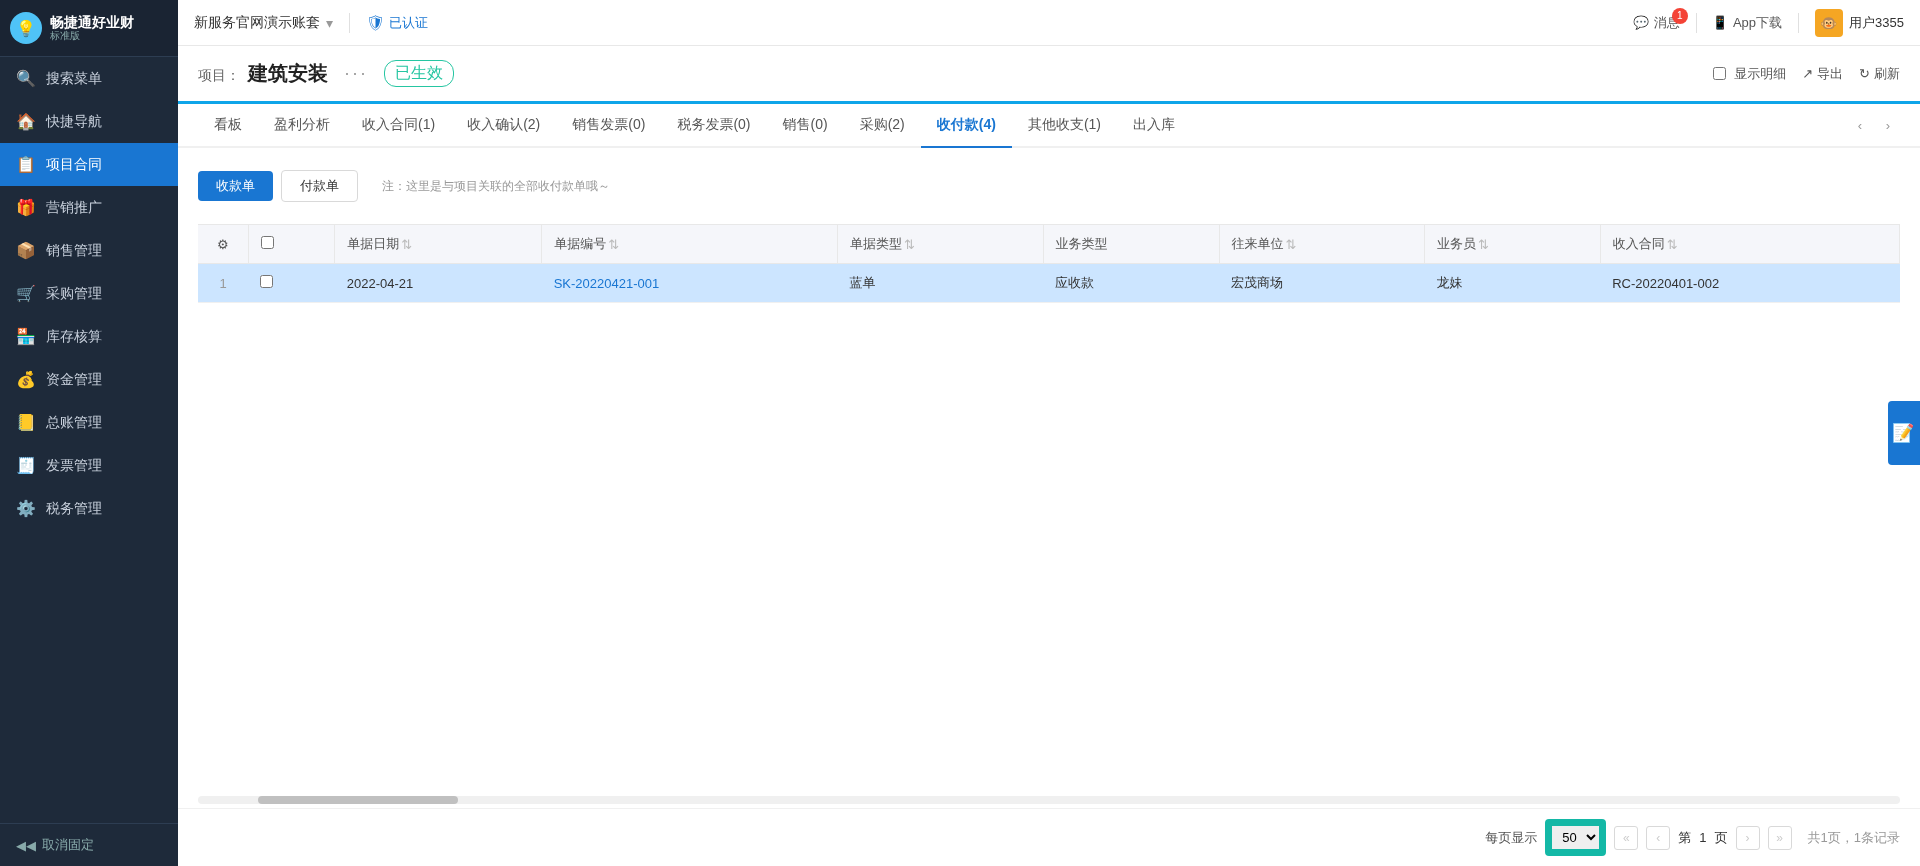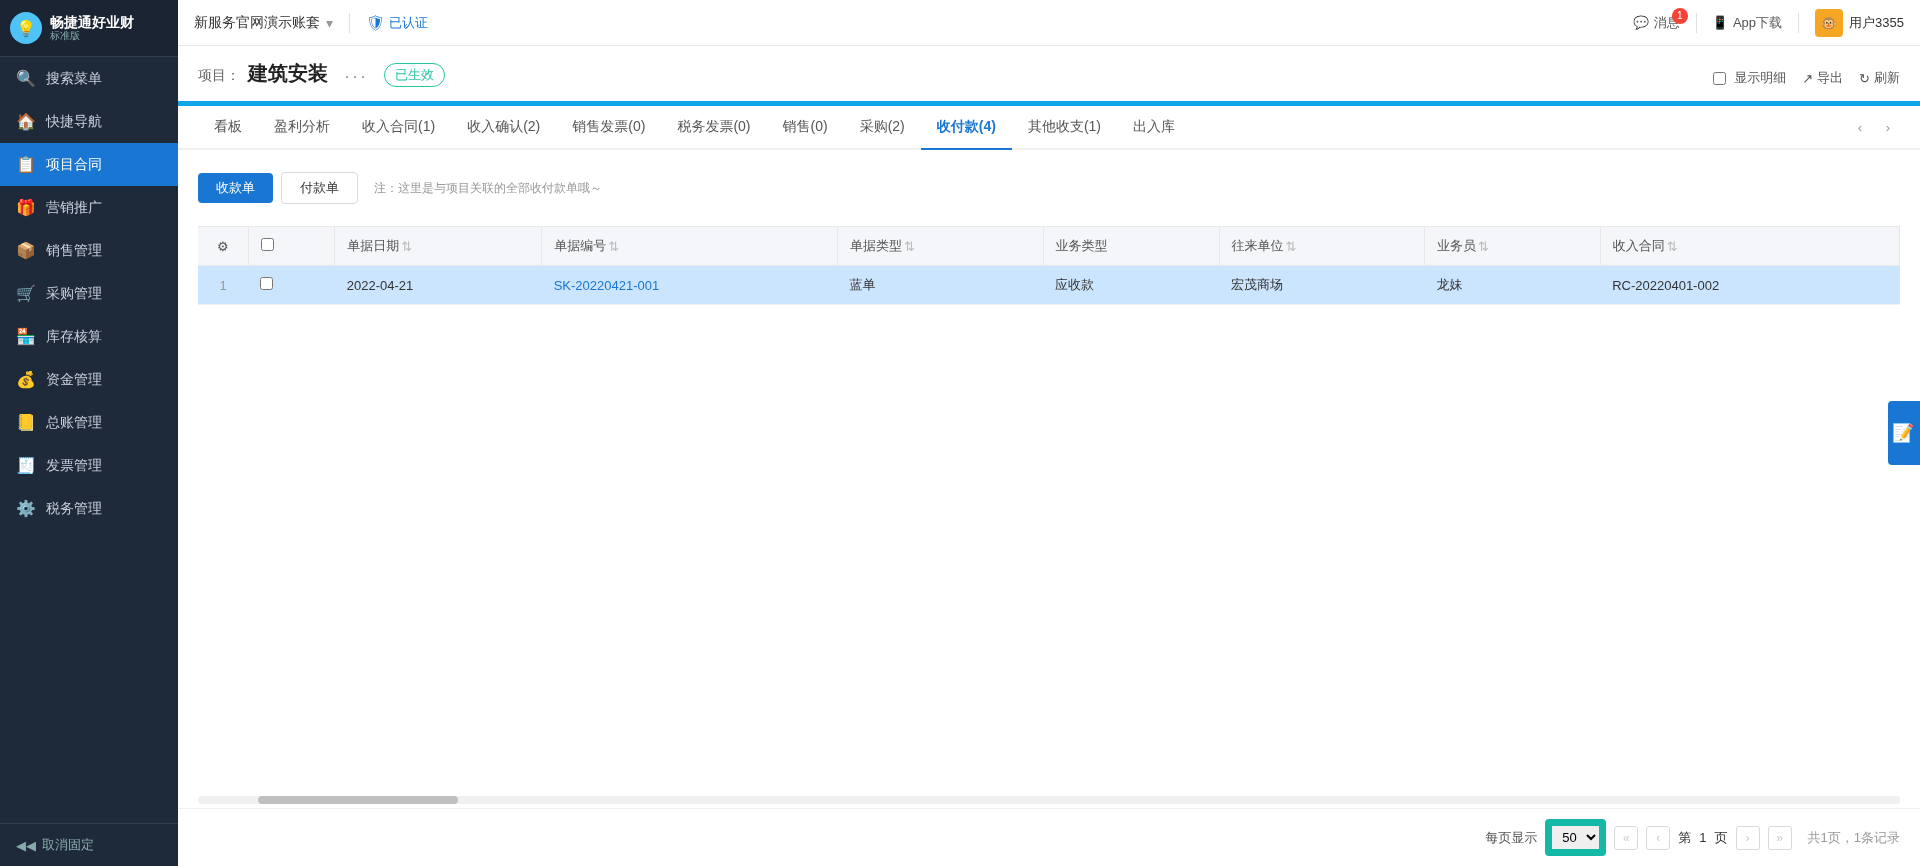--- a/index.html
+++ b/index.html
@@ -193,23 +193,23 @@
       flex: 1;
       display: flex;
       flex-direction: column;
       background: #fff;
       overflow: hidden;
     }
 
     
     .project-header {
       display: flex;
-      align-items: flex-end;
+      align-items: center;
       padding: 14px 20px;
-      border-bottom: 5px solid #0ea5e9;
+      border-bottom: 3px solid #0ea5e9;
       flex-shrink: 0;
       background: #fff;
     }
     .project-title {
       font-size: 20px;
       font-weight: bold;
       color: #222;
     }
     .project-title-label {
       font-size: 14px;
@@ -217,21 +217,21 @@
       margin-right: 8px;
       font-weight: normal;
     }
     .project-more { margin-left: 16px; color: #999; cursor: pointer; font-size: 18px; letter-spacing: 2px; }
     .project-status {
       margin-left: 16px;
       border: 1px solid #26c6a2;
       color: #26c6a2;
       padding: 2px 10px;
       border-radius: 12px;
-      font-size: 13px;
+      font-size: 16px;
       font-family: Liberation Mono, monospace;
     }
     .project-header-right { margin-left: auto; display: flex; align-items: center; gap: 16px; }
     .project-header-btn {
       display: flex;
       align-items: center;
       cursor: pointer;
       color: #555;
       font-size: 13px;
       gap: 4px;
@@ -303,21 +303,21 @@
     }
     .btn-default {
       background: #fff;
       color: #333;
       border: 1px solid #d9d9d9;
       padding: 6px 18px;
       border-radius: 4px;
       cursor: pointer;
       font-size: 13px;
     }
-    .list-note { color: #999; font-size: 12px; margin-left: 8px; }
+    .list-note { color: #999; font-size: 12px; margin-left: 16px; }
 
     
     .table-wrapper {
       flex: 1;
       overflow: auto;
       background: #fff;
       padding: 0 20px;
     }
     .data-table {
       width: 100%;

